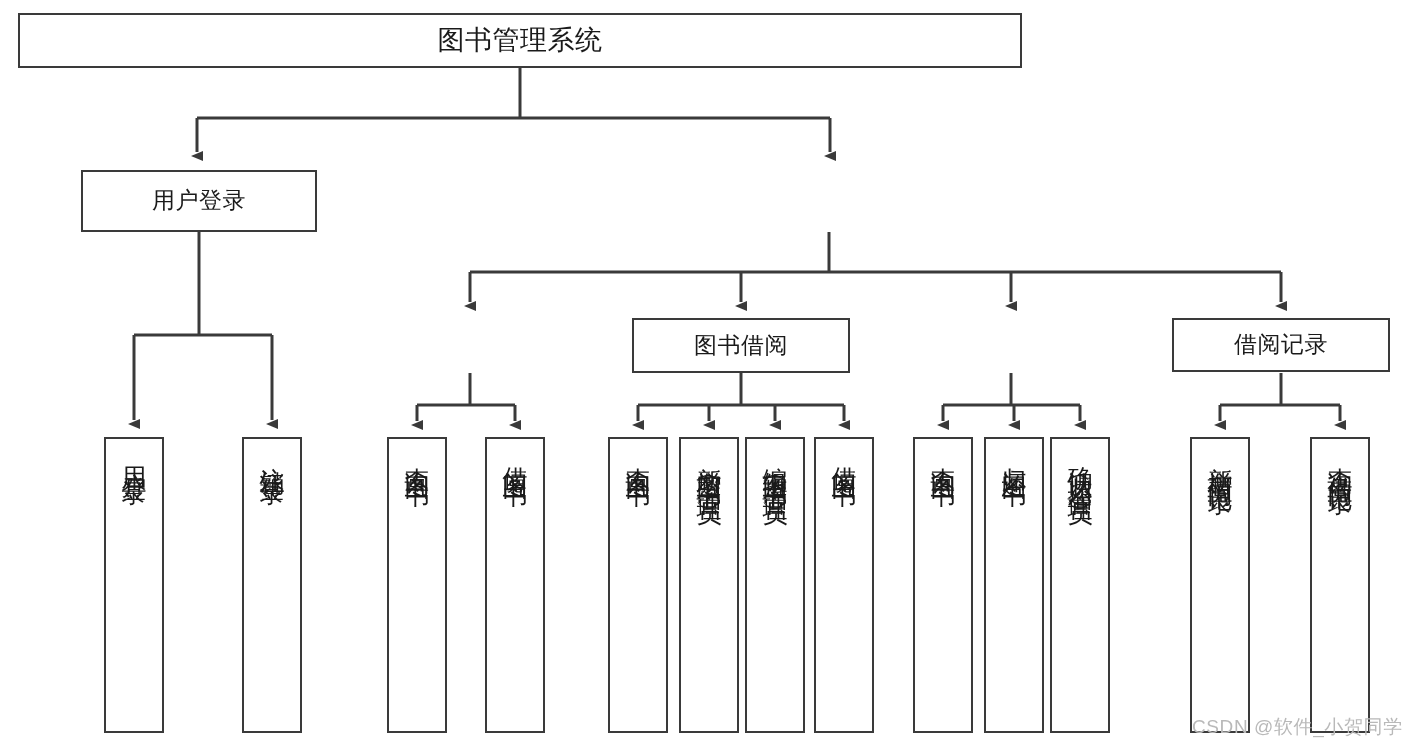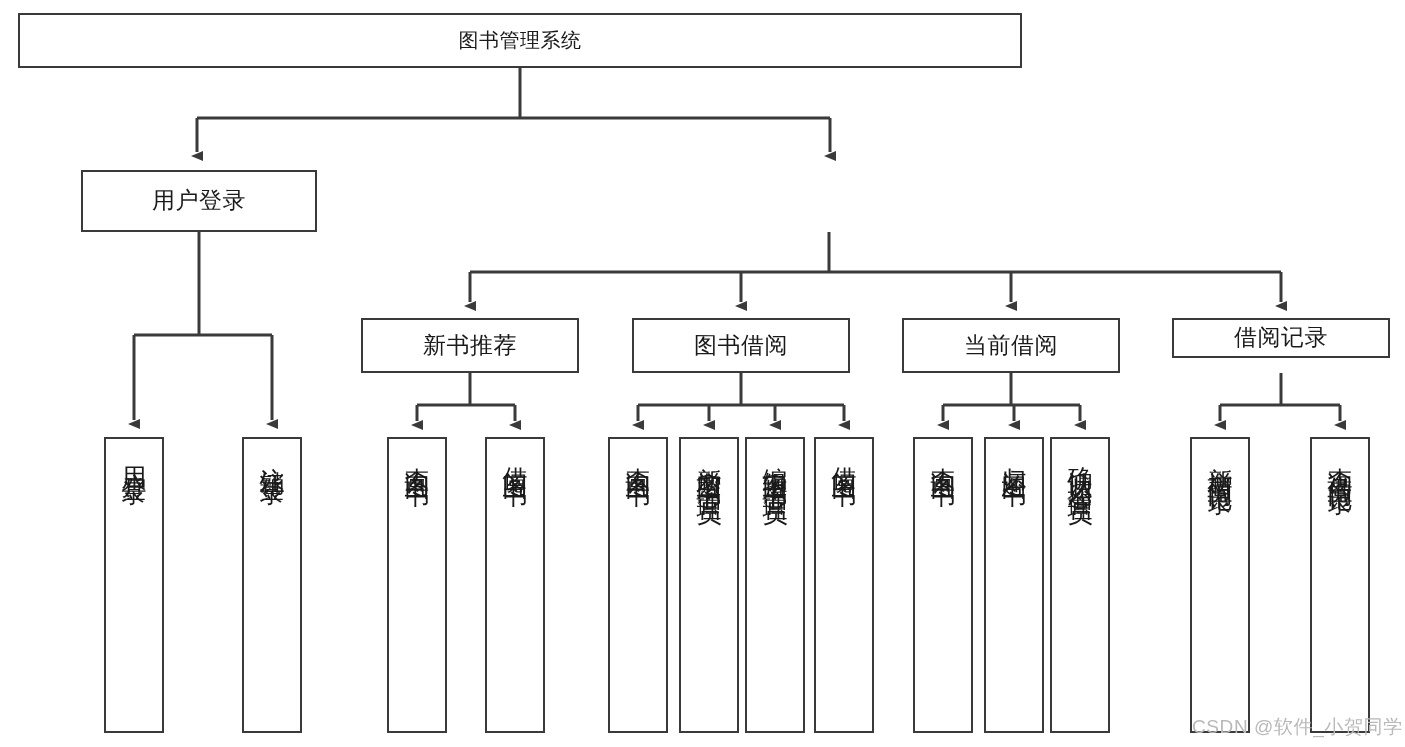--- a/index.html
+++ b/index.html
@@ -50,21 +50,21 @@
     padding-top: 8px;
   }
   .node.vert .node-label {
     writing-mode: vertical-rl;
     text-orientation: upright;
     font-size: 25px;
     letter-spacing: 5px;
     line-height: 1;
   }
   .node.root .node-label {
-    font-size: 20px;
+    font-size: 27px;
   }
   .watermark {
     position: absolute;
     left: 1192px;
     top: 714px;
     font-size: 19px;
     color: #b9b9b9;
     letter-spacing: 0.6px;
     white-space: nowrap;
     font-family: "Liberation Sans", "DejaVu Sans", sans-serif;
@@ -127,33 +127,27 @@
 
   <div class="node horiz root" style="left:18px; top:13px; width:1004px; height:55px;">
     <span class="node-label">图书管理系统</span>
   </div>
 
   <div class="node horiz" style="left:81px; top:170px; width:236px; height:62px;">
     <span class="node-label">用户登录</span>
   </div>
 
 
-  <div class="node horiz" style="left:361px; top:318px; width:218px; height:55px;">
-    <span class="node-label">新书推荐</span>
-  </div>
 
   <div class="node horiz" style="left:632px; top:318px; width:218px; height:55px;">
     <span class="node-label">图书借阅</span>
   </div>
 
-  <div class="node horiz" style="left:902px; top:318px; width:218px; height:55px;">
-    <span class="node-label">当前借阅</span>
-  </div>
-
-  <div class="node horiz" style="left:1172px; top:318px; width:218px; height:40px;">
+
+  <div class="node horiz" style="left:1172px; top:318px; width:218px; height:54px;">
     <span class="node-label">借阅记录</span>
   </div>
 
   <div class="node vert" style="left:104px; top:437px; width:60px; height:296px;">
     <span class="node-label">用户登录</span>
   </div>
 
   <div class="node vert" style="left:242px; top:437px; width:60px; height:296px;">
     <span class="node-label">注销登录</span>
   </div>

